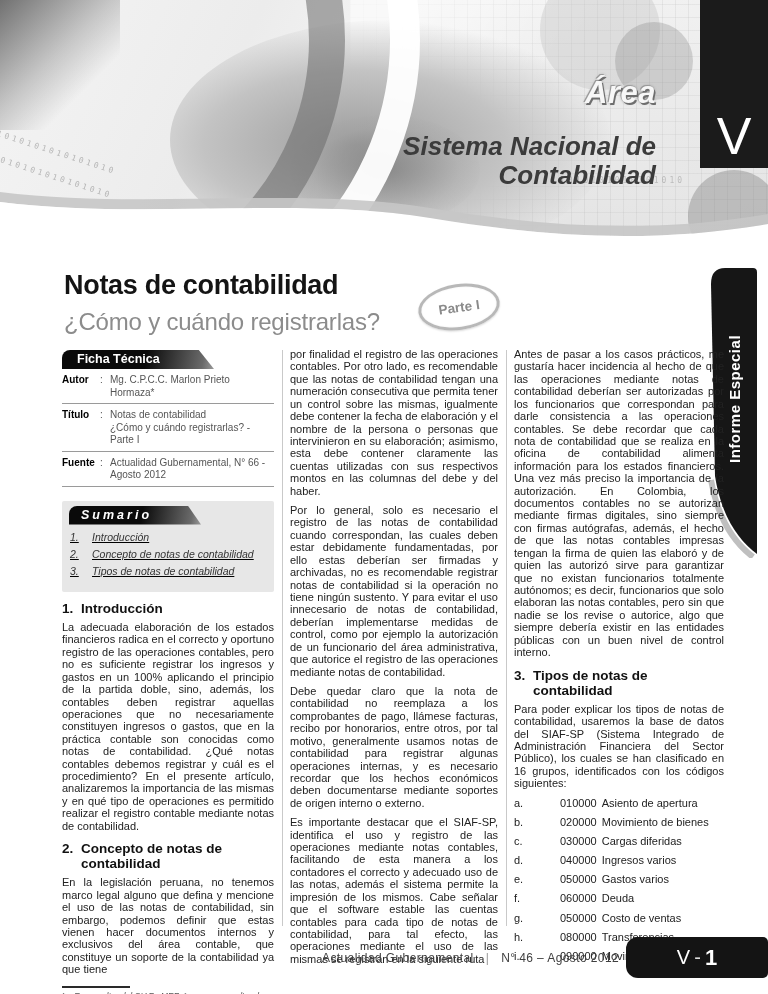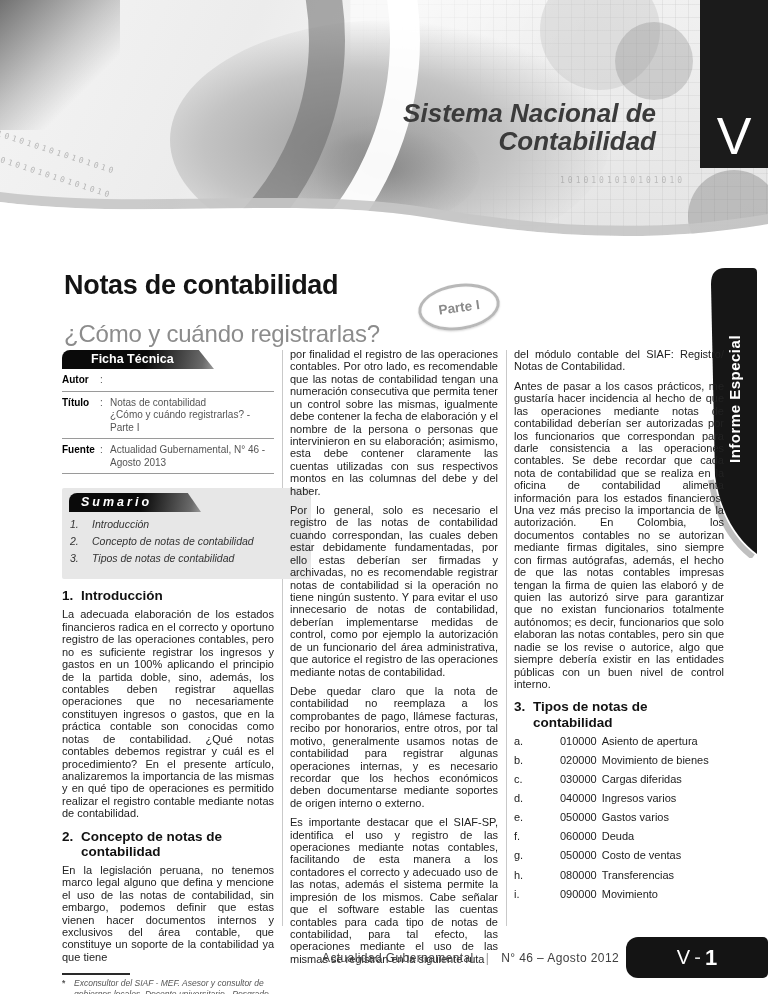--- a/index.html
+++ b/index.html
@@ -49,21 +49,21 @@
   .side-tab { position:absolute; top:266px; left:708px; width:54px; height:292px; }
   .side-tab svg { position:absolute; left:0; top:0; }
   .tab-text { position:absolute; top:14px; left:14px; height:238px; width:24px;
               writing-mode:vertical-rl; transform:rotate(180deg);
               color:#ffffff; font-weight:bold; font-size:15px; letter-spacing:.5px;
               display:flex; align-items:center; justify-content:center; }
 
   
   .title-block { position:absolute; top:270px; left:64px; width:360px; }
   .title-main { font-size:27px; font-weight:bold; color:#141414; letter-spacing:-.3px; }
-  .title-sub  { font-size:24px; font-weight:normal; color:#8c8c8c; margin-top:19px; letter-spacing:-.2px; }
+  .title-sub  { font-size:24px; font-weight:normal; color:#8c8c8c; margin-top:7px; letter-spacing:-.2px; }
   .parte { position:absolute; top:284px; left:418px; width:82px; height:46px;
            border:3px solid #b8b8b8; border-radius:50%; transform:rotate(-8deg);
            display:flex; align-items:center; justify-content:center;
            box-shadow:0 1px 2px rgba(0,0,0,.15), inset 0 0 2px rgba(0,0,0,.08); }
   .parte span { color:#8a8a8a; font-size:13.5px; font-weight:600; }
 
   
   .content { position:absolute; top:348px; left:62px; width:662px; height:590px;
              display:grid; grid-template-columns:212px 208px 210px; column-gap:16px; }
   .divider { position:absolute; top:2px; width:1px; height:576px; background:#c9c9c9; }
@@ -72,30 +72,30 @@
 
   .body-p { font-size:11px; line-height:1.13; text-align:justify; color:#222222; margin:0 0 7px; }
   .section-h { display:flex; font-size:13.5px; font-weight:bold; color:#111111; line-height:1.12;
                margin:9px 0 5px; }
   .sh-num { width:19px; flex:none; }
   .sh-text { flex:1; }
 
   
   .ficha { width:212px; margin-top:2px; }
   .box-tab { height:19px; color:#ffffff; font-size:12.5px; font-weight:bold; line-height:19px;
-             padding-left:29px; background:linear-gradient(100deg,#0a0a0a 55%,#6a6a6a 92%,#9a9a9a);
+             padding-left:15px; background:linear-gradient(100deg,#0a0a0a 55%,#6a6a6a 92%,#9a9a9a);
              clip-path:polygon(0 0, 90% 0, 100% 100%, 0 100%); border-top-left-radius:8px; width:152px; }
   .frow { display:flex; padding:5px 0 4px; border-bottom:1px solid #9a9a9a; font-size:10px; line-height:1.25; }
   .flabel { width:38px; flex:none; font-weight:bold; color:#000000; }
   .fcolon { width:10px; flex:none; color:#555555; }
   .fvalue { flex:1; color:#555555; white-space:pre-line; }
 
   
-  .sumario { position:relative; width:249px; background:#e7e7e7; margin-top:14px; padding:30px 10px 10px 8px;
-             border-radius:2px; }
+  .sumario { position:relative; width:212px; background:#e7e7e7; margin-top:14px; padding:30px 10px 10px 8px;
+             border-radius:2px;text-decoration:underline; }
   .sumario .box-tab { position:absolute; top:5px; left:7px; width:132px; font-style:italic; letter-spacing:3px;
              padding-left:12px; }
   .sitem { display:flex; font-style:italic; font-size:10.5px; color:#333333; margin-bottom:4px; line-height:1.25; }
   .snum { width:22px; flex:none; }
   .stext { flex:1; }
 
   
   .footnote-rule { width:68px; border-top:2px solid #2a2a2a; margin:10px 0 3px; }
   .footnote { display:flex; font-size:8.5px; font-style:italic; color:#555555; line-height:1.3; }
   .fn-marker { width:12px; flex:none; font-style:normal; font-weight:bold; }
@@ -134,20 +134,21 @@
     <div class="arc-white"></div>
     <div class="arc-dark"></div>
     <span class="bin bin1">1010101010101010</span>
     <span class="bin bin2">1010101010101010</span>
     <span class="bin bin3">1010101010101010</span>
     <svg class="wave" viewBox="0 0 768 70" preserveAspectRatio="none">
       <path d="M0,10 C140,28 300,4 430,26 C545,45 650,52 768,32 L768,42 C650,62 545,55 430,36 C300,14 140,38 0,20 Z" fill="#c7c7c7" opacity="0.9"></path>
       <path d="M0,20 C140,38 300,14 430,36 C545,55 650,62 768,42 L768,70 L0,70 Z" fill="#ffffff"></path>
     </svg>
     <div class="area-title">
+      <div class="area-word">Área</div>
       <div class="system-name">Sistema Nacional de
 Contabilidad</div>
     </div>
     <div class="v-box">
       <span>V</span>
     </div>
   </div>
 
   <div class="side-tab">
     <svg width="54" height="292" viewBox="0 0 54 292">
@@ -168,31 +169,32 @@
   <div class="content">
     <div class="divider div1"></div>
     <div class="divider div2"></div>
 
     <div class="col">
       <div class="ficha">
         <div class="box-tab">Ficha Técnica</div>
         <div class="frow">
           <span class="flabel">Autor</span>
           <span class="fcolon">:</span>
+          <span class="fvalue">Mg. C.P.C.C. Marlon Prieto Hormaza*</span>
         </div>
         <div class="frow">
           <span class="flabel">Título</span>
           <span class="fcolon">:</span>
           <span class="fvalue">Notas de contabilidad
 ¿Cómo y cuándo registrarlas? - Parte I</span>
         </div>
         <div class="frow">
           <span class="flabel">Fuente</span>
           <span class="fcolon">:</span>
-          <span class="fvalue">Actualidad Gubernamental, N° 46 - Agosto 2013</span>
+          <span class="fvalue">Actualidad Gubernamental, N° 66 - Agosto 2012</span>
         </div>
       </div>
 
       <div class="sumario">
         <div class="box-tab">Sumario</div>
         <div class="sitem">
           <span class="snum">1.</span>
           <span class="stext">Introducción</span>
         </div>
         <div class="sitem">
@@ -225,26 +227,26 @@
     </div>
 
     <div class="col">
       <p class="body-p">por finalidad el registro de las operaciones contables. Por otro lado, es recomendable que las notas de contabilidad tengan una numeración consecutiva que permita tener un control sobre las mismas, igualmente debe contener la fecha de elaboración y el nombre de la persona o personas que intervinieron en su elaboración; asimismo, esta debe contener claramente las cuentas utilizadas con sus respectivos montos en las columnas del debe y del haber.</p>
       <p class="body-p">Por lo general, solo es necesario el registro de las notas de contabilidad cuando correspondan, las cuales deben estar debidamente fundamentadas, por ello estas deberían ser firmadas y archivadas, no es recomendable registrar notas de contabilidad si la operación no tiene ningún sustento. Y para evitar el uso innecesario de notas de contabilidad, deberían implementarse medidas de control, como por ejemplo la autorización de un funcionario del área administrativa, que autorice el registro de las operaciones mediante notas de contabilidad.</p>
       <p class="body-p">Debe quedar claro que la nota de contabilidad no reemplaza a los comprobantes de pago, llámese facturas, recibo por honorarios, entre otros, por tal motivo, generalmente usamos notas de contabilidad para registrar algunas operaciones internas, y es necesario recordar que los hechos económicos deben documentarse mediante soportes de origen interno o externo.</p>
       <p class="body-p">Es importante destacar que el SIAF-SP, identifica el uso y registro de las operaciones mediante notas contables, facilitando de esta manera a los contadores el correcto y adecuado uso de las notas, además el sistema permite la impresión de los mismos. Cabe señalar que el software estable las cuentas contables para cada tipo de notas de contabilidad, para tal efecto, las operaciones mediante el uso de las mismas se registran en la siguiente ruta</p>
     </div>
 
     <div class="col">
-      <p class="body-p">del módulo contable del SIAF: Registro/ Notas de Contabilidad.</p>
       <p class="body-p">Antes de pasar a los casos prácticos, me gustaría hacer incidencia al hecho de que las operaciones mediante notas de contabilidad deberían ser autorizadas por los funcionarios que correspondan para darle consistencia a las operaciones contables. Se debe recordar que cada nota de contabilidad que se realiza en la oficina de contabilidad alimenta información para los estados financieros. Una vez más preciso la importancia de la autorización. En Colombia, los documentos contables no se autorizan mediante firmas digitales, sino siempre con firmas autógrafas, además, el hecho de que las notas contables impresas tengan la firma de quien las elaboró y de quien las autorizó sirve para garantizar que no existan funcionarios totalmente autónomos; es decir, funcionarios que solo elaboran las notas contables, pero sin que nadie se los revise o autorice, algo que siempre debería existir en las entidades públicas con un buen nivel de control interno.</p>
       <div class="section-h">
         <span class="sh-num">3.</span>
         <span class="sh-text">Tipos de notas de contabilidad</span>
       </div>
+      <p class="body-p">Para poder explicar los tipos de notas de contabilidad, usaremos la base de datos del SIAF-SP (Sistema Integrado de Administración Financiera del Sector Público), los cuales se han clasificado en 16 grupos, identificados con los códigos siguientes:</p>
 
       <ul class="code-list">
         <li class="code-item">
           <span class="cl-letter">a.</span>
           <span class="cl-code">010000</span>
           <span class="cl-label">Asiento de apertura</span>
         </li>
         <li class="code-item">
           <span class="cl-letter">b.</span>
           <span class="cl-code">020000</span>

